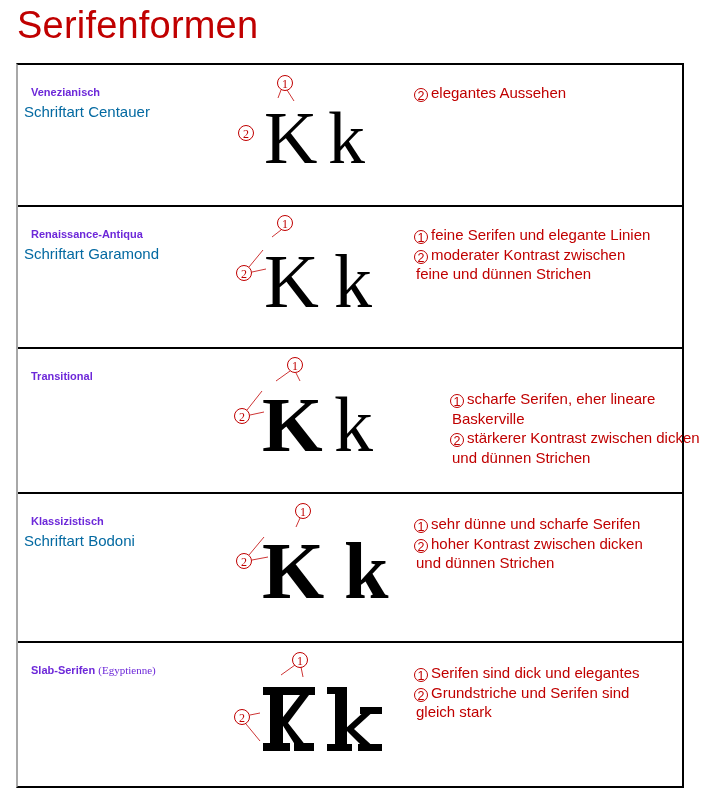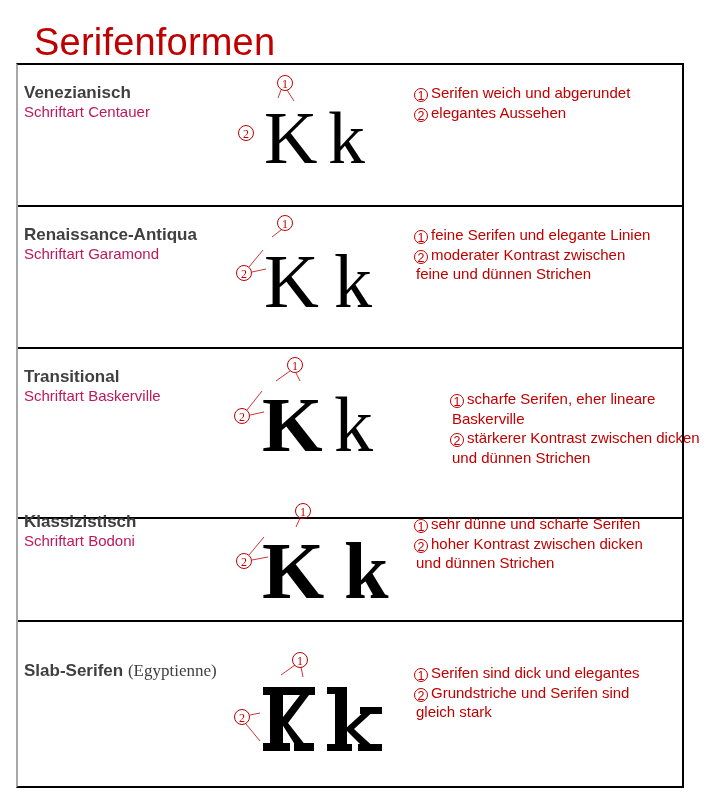--- a/index.html
+++ b/index.html
@@ -1,29 +1,29 @@
 <!DOCTYPE html>
 <html><head>
 <meta charset="utf-8">
 <style>
   html, body { margin: 0; padding: 0; background: #ffffff; }
   body { width: 706px; height: 808px; position: relative; overflow: hidden;
          font-family: "Liberation Sans", sans-serif; }
-  .title { position: absolute; left: 17px; top: 2px; margin: 17px;
+  .title { position: absolute; left: 17px; top: 2px; margin: 0;
            font-family: "Liberation Sans", sans-serif; font-weight: normal;
            font-size: 38px; color: #c00000; letter-spacing: 0.2px; line-height: 46px; }
   .table { position: absolute; left: 16px; top: 63px; width: 668px; height: 725px;
            border-top: 2px solid #000; border-right: 2px solid #000; border-bottom: 2px solid #000;
            border-left: 2px solid #a8a8a8; box-sizing: border-box; }
   .row { position: absolute; left: 0; right: 0; border-bottom: 2px solid #000; box-sizing: border-box; }
   .row.last { border-bottom: none; }
-  .style-name { position: absolute; left: 6px; top: 18px; font-size: 17px; font-weight: bold;
-                color: #404040; line-height: 19px; white-space: nowrap; }
+  .style-name { position: absolute; left: 13px; top: 18px; font-size: 11px; font-weight: bold;
+                color: #6d28d9; line-height: 19px; white-space: nowrap; }
   .style-name .suffix { font-weight: normal; font-family: Liberation Serif, serif; }
-  .font-name { position: absolute; left: 6px; top: 37px; font-size: 15px; color: #be185d;
+  .font-name { position: absolute; left: 6px; top: 37px; font-size: 15px; color: #0369a1;
                line-height: 19px; white-space: nowrap; }
   .specimen { position: absolute; left: 190px; top: 0; width: 200px; height: 140px; }
   .desc { position: absolute; left: 396px; top: 18px; width: 270px; font-size: 15px;
           color: #c00000; line-height: 19.5px; }
   .desc-line { display: block; }
   .num { display: inline-block; width: 14px; height: 14px; border: 1px solid #c00000;
          border-radius: 50%; text-align: center; font-size: 12.5px; line-height: 15px;
          vertical-align: -2px; margin-right: 3px; box-sizing: border-box; color: #c00000; }
   .cont { display: block; padding-left: 2px; }
   svg text { font-family: "Liberation Serif", serif; }
@@ -46,21 +46,20 @@
         <text x="69" y="22.5" font-size="12" text-anchor="middle" fill="#c00000" font-family="Liberation Sans, sans-serif">1</text>
         <line x1="65" y1="25" x2="62" y2="33" stroke="#c00000" stroke-width="0.8"></line>
         <line x1="71" y1="25" x2="78" y2="36" stroke="#c00000" stroke-width="0.8"></line>
       </g>
       <g>
         <circle cx="30" cy="68" r="7.5" fill="none" stroke="#c00000" stroke-width="1"></circle>
         <text x="30" y="72.5" font-size="12" text-anchor="middle" fill="#c00000" font-family="Liberation Sans, sans-serif">2</text>
       </g>
     </svg>
     <div class="desc">
-      <span class="desc-line"><span class="num">1</span><span>Serifen weich und abgerundet</span></span>
       <span class="desc-line"><span class="num">2</span><span>elegantes Aussehen</span></span>
     </div>
   </div>
 
   <div class="row" style="top:142px; height:142px;text-decoration:underline;">
     <div class="style-name">Renaissance-Antiqua</div>
     <div class="font-name">Schriftart Garamond</div>
     <svg class="specimen" viewBox="0 0 200 140" style="left:198px;">
       <text x="48" y="100" font-size="76" fill="#000">K</text>
       <text x="118" y="100" font-size="76" fill="#000">k</text>
@@ -76,23 +75,22 @@
         <line x1="36" y1="65" x2="50" y2="62" stroke="#c00000" stroke-width="0.8"></line>
       </g>
     </svg>
     <div class="desc">
       <span class="desc-line"><span class="num">1</span><span>feine Serifen und elegante Linien</span></span>
       <span class="desc-line"><span class="num">2</span><span>moderater Kontrast zwischen</span></span>
       <span class="cont">feine und dünnen Strichen</span>
     </div>
   </div>
 
-  <div class="row" style="top:284px; height:170px;">
+  <div class="row" style="top:284px; height:145px;">
     <div class="style-name">Transitional</div>
-    <div class="font-name">Schriftart Baskerville</div>
     <svg class="specimen" viewBox="0 0 200 140" style="left:198px;">
       <text x="46" y="102" font-size="78" font-weight="bold" fill="#000">K</text>
       <text x="118" y="102" font-size="78" fill="#000">k</text>
       <g>
         <circle cx="79" cy="16" r="7.5" fill="none" stroke="#c00000" stroke-width="1"></circle>
         <text x="79" y="20.5" font-size="12" text-anchor="middle" fill="#c00000" font-family="Liberation Sans, sans-serif">1</text>
         <line x1="74" y1="22" x2="60" y2="32" stroke="#c00000" stroke-width="0.8"></line>
         <line x1="80" y1="24" x2="84" y2="32" stroke="#c00000" stroke-width="0.8"></line>
       </g>
       <g>
@@ -103,21 +101,21 @@
       </g>
     </svg>
     <div class="desc" style="top:40px;margin-left:36px;">
       <span class="desc-line"><span class="num">1</span><span>scharfe Serifen, eher lineare</span></span>
       <span class="cont">Baskerville</span>
       <span class="desc-line"><span class="num">2</span><span>stärkerer Kontrast zwischen dicken</span></span>
       <span class="cont">und dünnen Strichen</span>
     </div>
   </div>
 
-  <div class="row" style="top:429px; height:128px;">
+  <div class="row" style="top:429px; height:149px;">
     <div class="style-name">Klassizistisch</div>
     <div class="font-name">Schriftart Bodoni</div>
     <svg class="specimen" viewBox="0 0 200 140" style="left:198px;">
       <text x="46" y="104" font-size="80" font-weight="bold" fill="#000">K</text>
       <text x="128" y="104" font-size="80" font-weight="bold" fill="#000">k</text>
       <g>
         <circle cx="87" cy="17" r="7.5" fill="none" stroke="#c00000" stroke-width="1"></circle>
         <text x="87" y="21.5" font-size="12" text-anchor="middle" fill="#c00000" font-family="Liberation Sans, sans-serif">1</text>
         <line x1="84" y1="24" x2="80" y2="33" stroke="#c00000" stroke-width="0.8"></line>
       </g>

